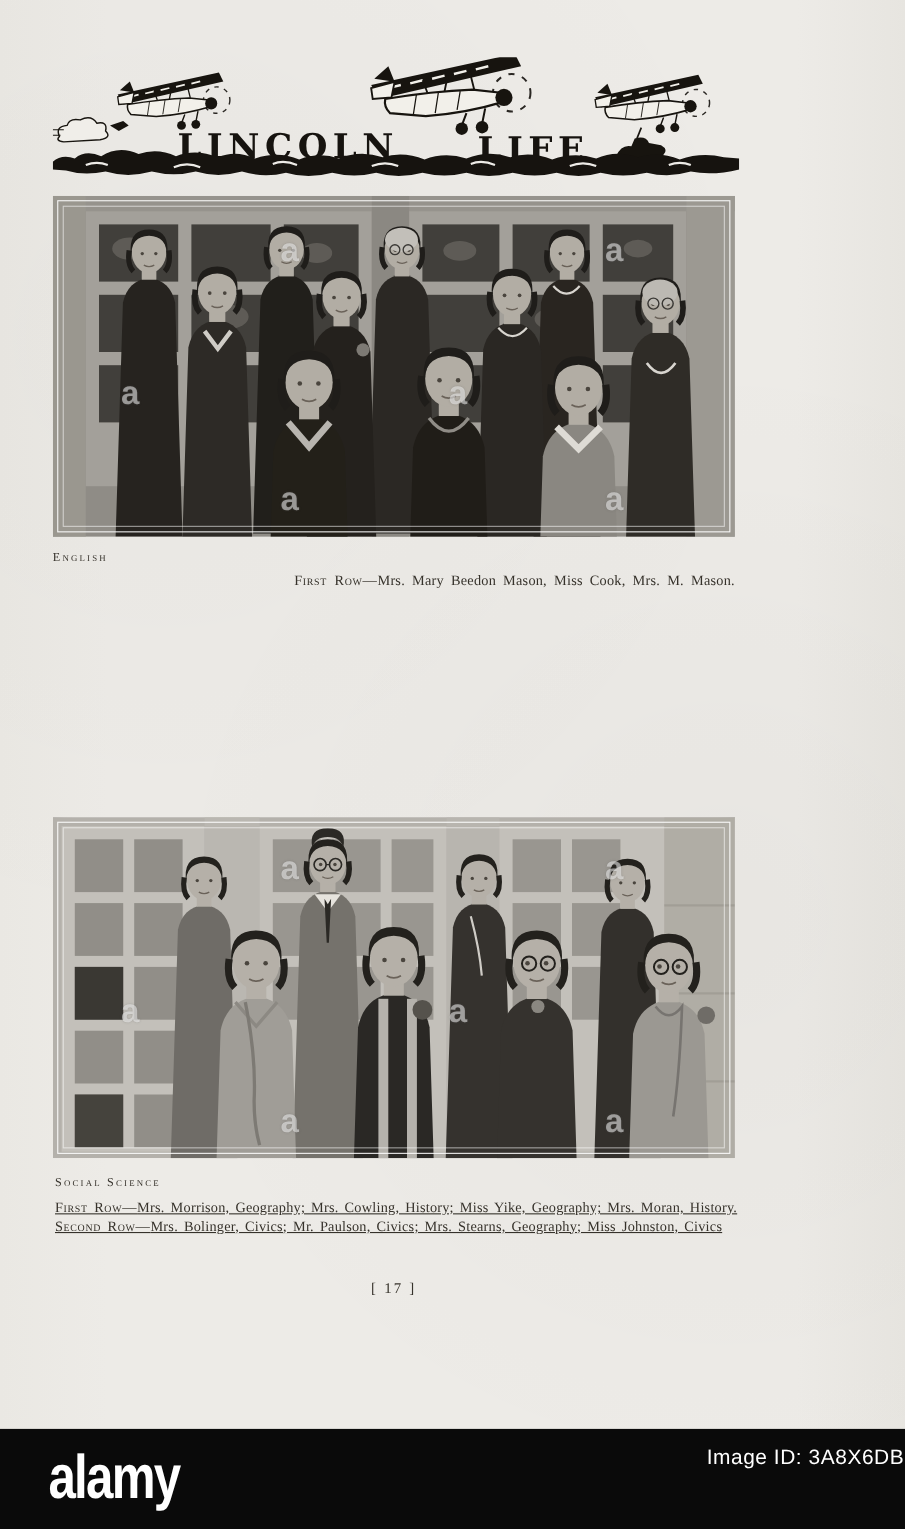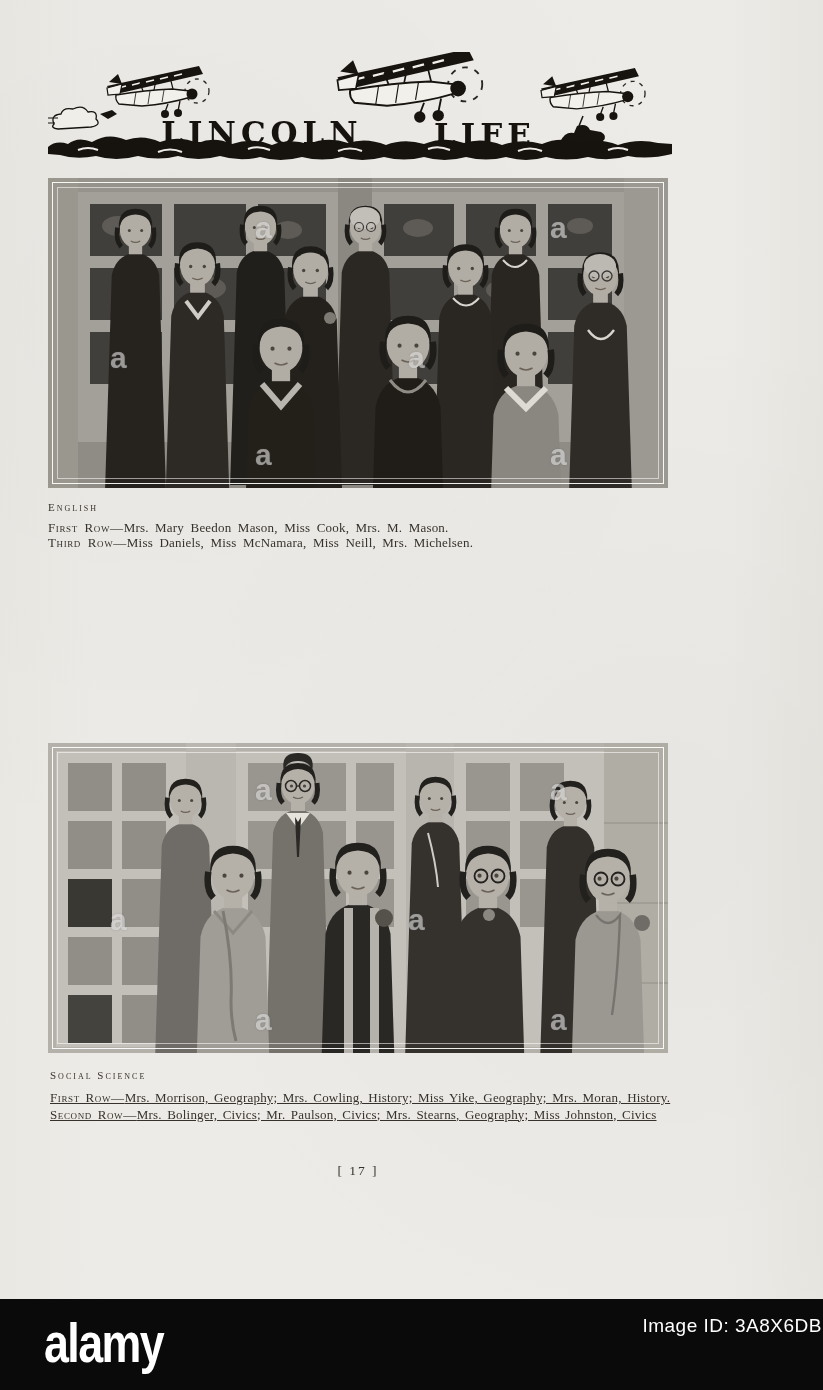--- a/index.html
+++ b/index.html
@@ -24,21 +24,21 @@
   .photo .keyline-outer{position:absolute;inset:4px;border:1px solid rgba(255,255,255,0.92);pointer-events:none;}
   .photo .keyline-inner{position:absolute;inset:9px;border:1px solid rgba(255,255,255,0.55);pointer-events:none;}
   .wm-tile{position:absolute;font-family:"Liberation Sans",sans-serif;font-weight:bold;
     font-size:30px;line-height:1;color:rgba(255,255,255,0.5);
     text-shadow:0 0 2px rgba(90,90,90,0.35);pointer-events:none;}
 
   
   .caption{position:absolute;color:#36322b;}
   .caption-title{font-variant:small-caps;font-size:11px;letter-spacing:2px;text-align:left;}
   .caption-english{left:48px;top:501px;width:620px;}
-  .caption-english .rows{margin-top:7px;font-size:13px;line-height:15px;text-align:left;
+  .caption-english .rows{margin-top:7px;font-size:13px;line-height:15px;text-align:right;
     letter-spacing:0.2px;word-spacing:3px;}
   .row-label{font-variant:small-caps;letter-spacing:0.6px;}
   .caption-social{left:50px;top:1069px;width:634px;}
   .caption-social .rows{margin-top:9px;font-size:13px;line-height:16.5px;letter-spacing:0.2px;word-spacing:2px;text-decoration:underline;}
   .hang{padding-left:66px;text-indent:-66px;text-align:justify;margin:0;}
 
   .page-number{position:absolute;left:48px;top:1163px;width:620px;text-align:center;
     font-size:13.5px;color:#36322b;letter-spacing:2px;}
 
   
@@ -220,21 +220,20 @@
     <span class="wm-tile" style="left:207px;top:262px">a</span>
     <span class="wm-tile" style="left:502px;top:262px">a</span>
     <div class="keyline-outer"></div>
     <div class="keyline-inner"></div>
   </div>
 
   <div class="caption caption-english">
     <div class="caption-title">English</div>
     <div class="rows">
       <div><span class="row-label">First Row—</span><span>Mrs. Mary Beedon Mason, Miss Cook, Mrs. M. Mason.</span></div>
-      <div><span class="row-label">Third Row—</span><span>Miss Daniels, Miss McNamara, Miss Neill, Mrs. Michelsen.</span></div>
     </div>
   </div>
 
   <div class="photo photo-social">
     <svg width="620" height="310" viewBox="0 0 620 310">
       <defs>
         <g id="person2">
           <path d="M50 52 C36 54 28 62 25 76 L18 300 L82 300 L75 76 C72 62 64 54 50 52 Z" fill="currentColor"></path>
           <rect x="43" y="38" width="14" height="16" fill="#b5b0a8"></rect>
           <ellipse cx="50" cy="28" rx="16.5" ry="19.5" fill="#b5b0a8"></ellipse>

